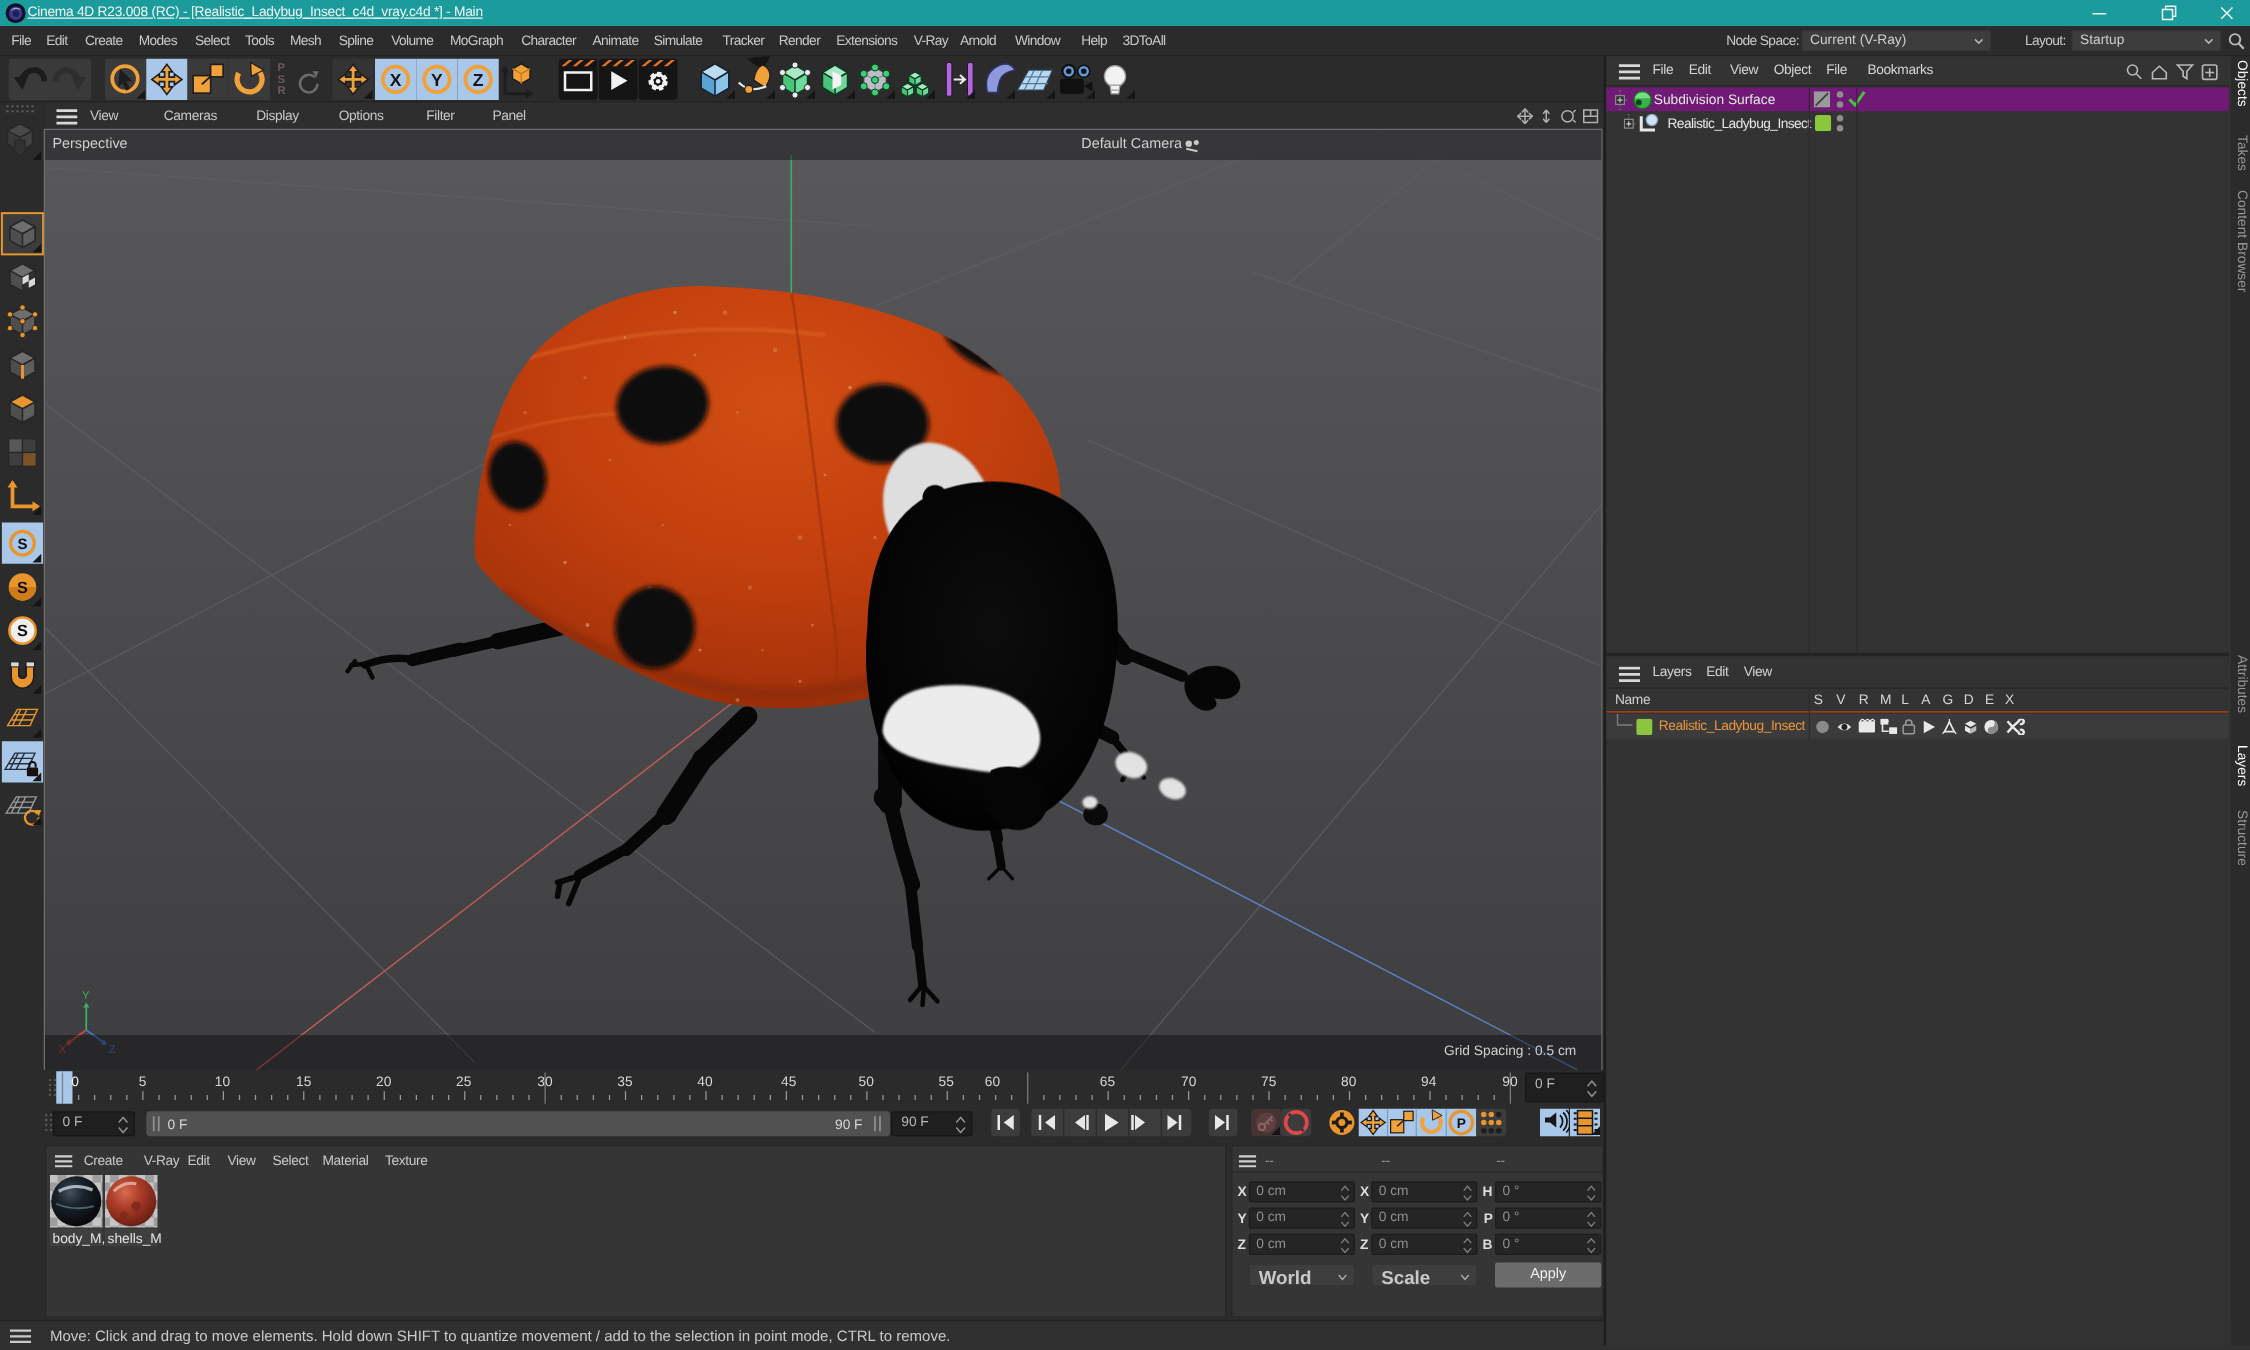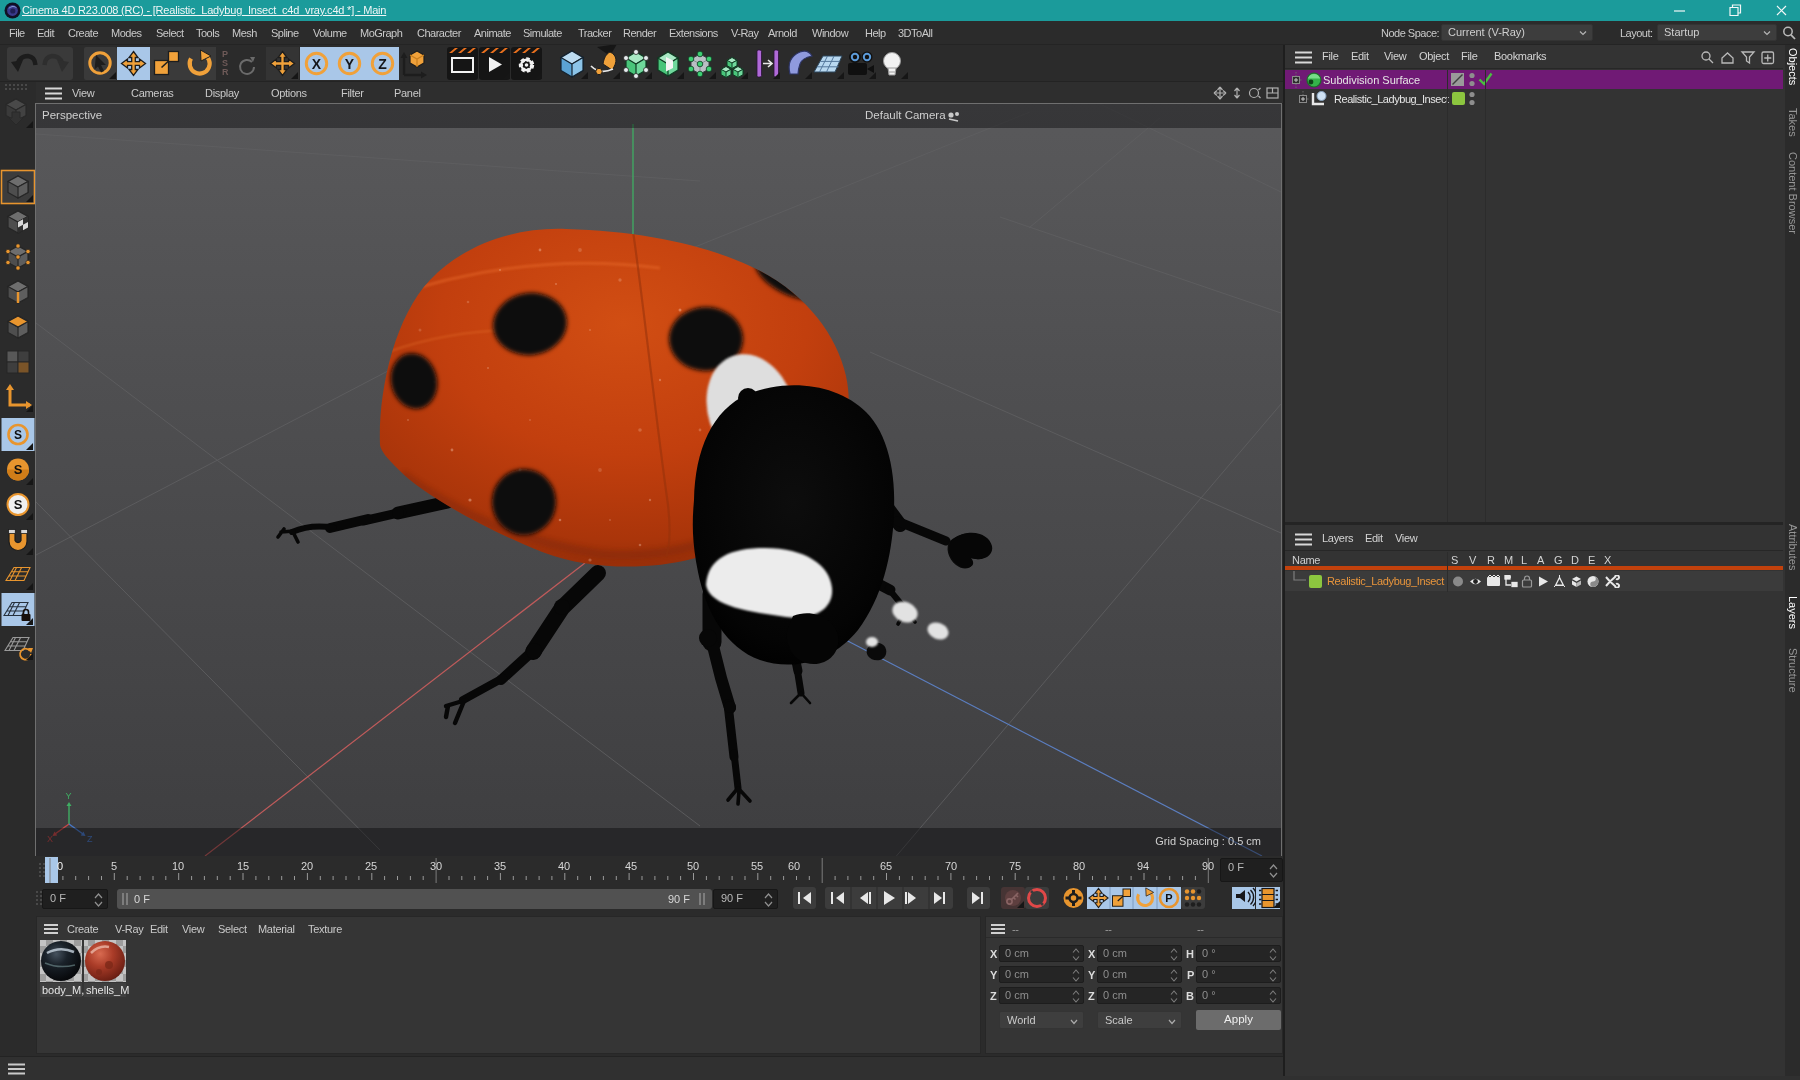--- a/index.html
+++ b/index.html
@@ -37,21 +37,21 @@
   .rnum { position:absolute; top:4px; font-size:11px; color:#d6d6d6; transform:translateX(-50%); }
   
   #mats { position:absolute; left:36px; top:916px; width:945px; height:138px; background:#353535; border:1px solid #272727; }
   .pmi { position:absolute; top:6px; font-size:11px; letter-spacing:-0.3px; color:#c9c9c9; }
   
   #coords { position:absolute; left:985px; top:916px; width:298px; height:138px; background:#353535; border:1px solid #272727; }
   .cin { position:absolute; overflow:visible; width:85px; height:17px; background:#252525; border:1px solid #1d1d1d;
          border-radius:2px; color:#8f8f8f; font-size:11px; padding:1px 5px; }
   .clab { position:absolute; font-size:11px; color:#dcdcdc; font-weight:bold; }
   .cdd { position:absolute; width:85px; height:18px; background:#3e3e3e; border:1px solid #343434;
-         border-radius:2px; color:#c9c9c9; font-size:11px; padding:2px 7px; }
+         border-radius:2px; color:#c9c9c9; font-size:15px; padding:2px 7px;font-weight:bold; }
   
   #status { position:absolute; left:0; top:1056px; width:1800px; height:24px; background:#303030; border-top:1px solid #232323; }
   #status .txt { position:absolute; left:40px; top:5px; font-size:12px; color:#c9c9c9; }
   
   #rpanel { position:absolute; left:1285px; top:45px; width:500px; height:1031px; background:#333333; }
   #rdivider { position:absolute; left:1283px; top:45px; width:2px; height:1031px; background:#1e1e1e; }
   .rmi { position:absolute; font-size:11px; letter-spacing:-0.3px; color:#d4d4d4; }
   #rtabs { position:absolute; left:1785px; top:45px; width:15px; height:1031px; background:#2b2b2b; }
   .vtab { position:absolute; left:2px; font-size:11px; color:#979797; writing-mode:vertical-rl; }
   .vtab.on { color:#ffffff; }
@@ -958,20 +958,21 @@
         </svg></div>
     <div class="cdd" style="left:111px;top:94px">Scale<svg viewBox="0 0 8 8" style="position:absolute;right:5px;top:6px;width:8px;height:8px">
           <path d="M1 2 l3 3.5 l3 -3.5" fill="none" stroke="#aaa" stroke-width="1.2"></path>
         </svg></div>
     <div class="abs" style="left:210px;top:93px;width:85px;height:20px;background:#6c6c6c;border-radius:2px;color:#efefef;font-size:11.5px;text-align:center;padding-top:3px">Apply</div>
   </div>
   <div id="status">
     <svg class="abs" style="left:8px;top:6px" width="17" height="12" viewBox="0 0 17 12">
       <path d="M0 1.5 h17 M0 6 h17 M0 10.5 h17" stroke="#c9c9c9" stroke-width="1.8"></path>
     </svg>
+    <div class="txt">Move: Click and drag to move elements. Hold down SHIFT to quantize movement / add to the selection in point mode, CTRL to remove.</div>
     </div>
   <div id="rdivider"></div>
   <div id="rpanel">
 
     <svg class="abs" style="left:10px;top:6px" width="17" height="13" viewBox="0 0 17 13">
       <path d="M0 1.5 h17 M0 6.5 h17 M0 11.5 h17" stroke="#d8d8d8" stroke-width="2.2"></path>
     </svg>
     <span class="rmi" style="left:37px;top:5px">File</span>
     <span class="rmi" style="left:66px;top:5px">Edit</span>
     <span class="rmi" style="left:99px;top:5px">View</span>
@@ -1033,21 +1034,21 @@
     <div class="abs" style="left:200px;top:25px;width:1px;height:452px;background:#2c2c2c"></div>
 
     <div class="abs" style="left:0;top:477px;width:498px;height:3px;background:#242424"></div>
     <svg class="abs" style="left:10px;top:488px" width="17" height="13" viewBox="0 0 17 13">
       <path d="M0 1.5 h17 M0 6.5 h17 M0 11.5 h17" stroke="#d8d8d8" stroke-width="2.2"></path>
     </svg>
     <span class="rmi" style="left:37px;top:487px">Layers</span>
     <span class="rmi" style="left:80px;top:487px">Edit</span>
     <span class="rmi" style="left:110px;top:487px">View</span>
     <div class="abs" style="left:0;top:505px;width:498px;border-top:1px solid #272727"></div>
-    <div class="abs" style="left:0;top:507px;width:498px;height:18px;border-bottom:4px solid #c2410c">
+    <div class="abs" style="left:0;top:507px;width:498px;height:18px;border-bottom:1px solid #c2410c">
       <span class="rmi" style="left:7px;top:2px;color:#cfcfcf">Name</span>
       <span class="rmi" style="left:166px;top:2px">S</span>
         <span class="rmi" style="left:184px;top:2px">V</span>
         <span class="rmi" style="left:202px;top:2px">R</span>
         <span class="rmi" style="left:219px;top:2px">M</span>
         <span class="rmi" style="left:236px;top:2px">L</span>
         <span class="rmi" style="left:252px;top:2px">A</span>
         <span class="rmi" style="left:269px;top:2px">G</span>
         <span class="rmi" style="left:286px;top:2px">D</span>
         <span class="rmi" style="left:303px;top:2px">E</span>

